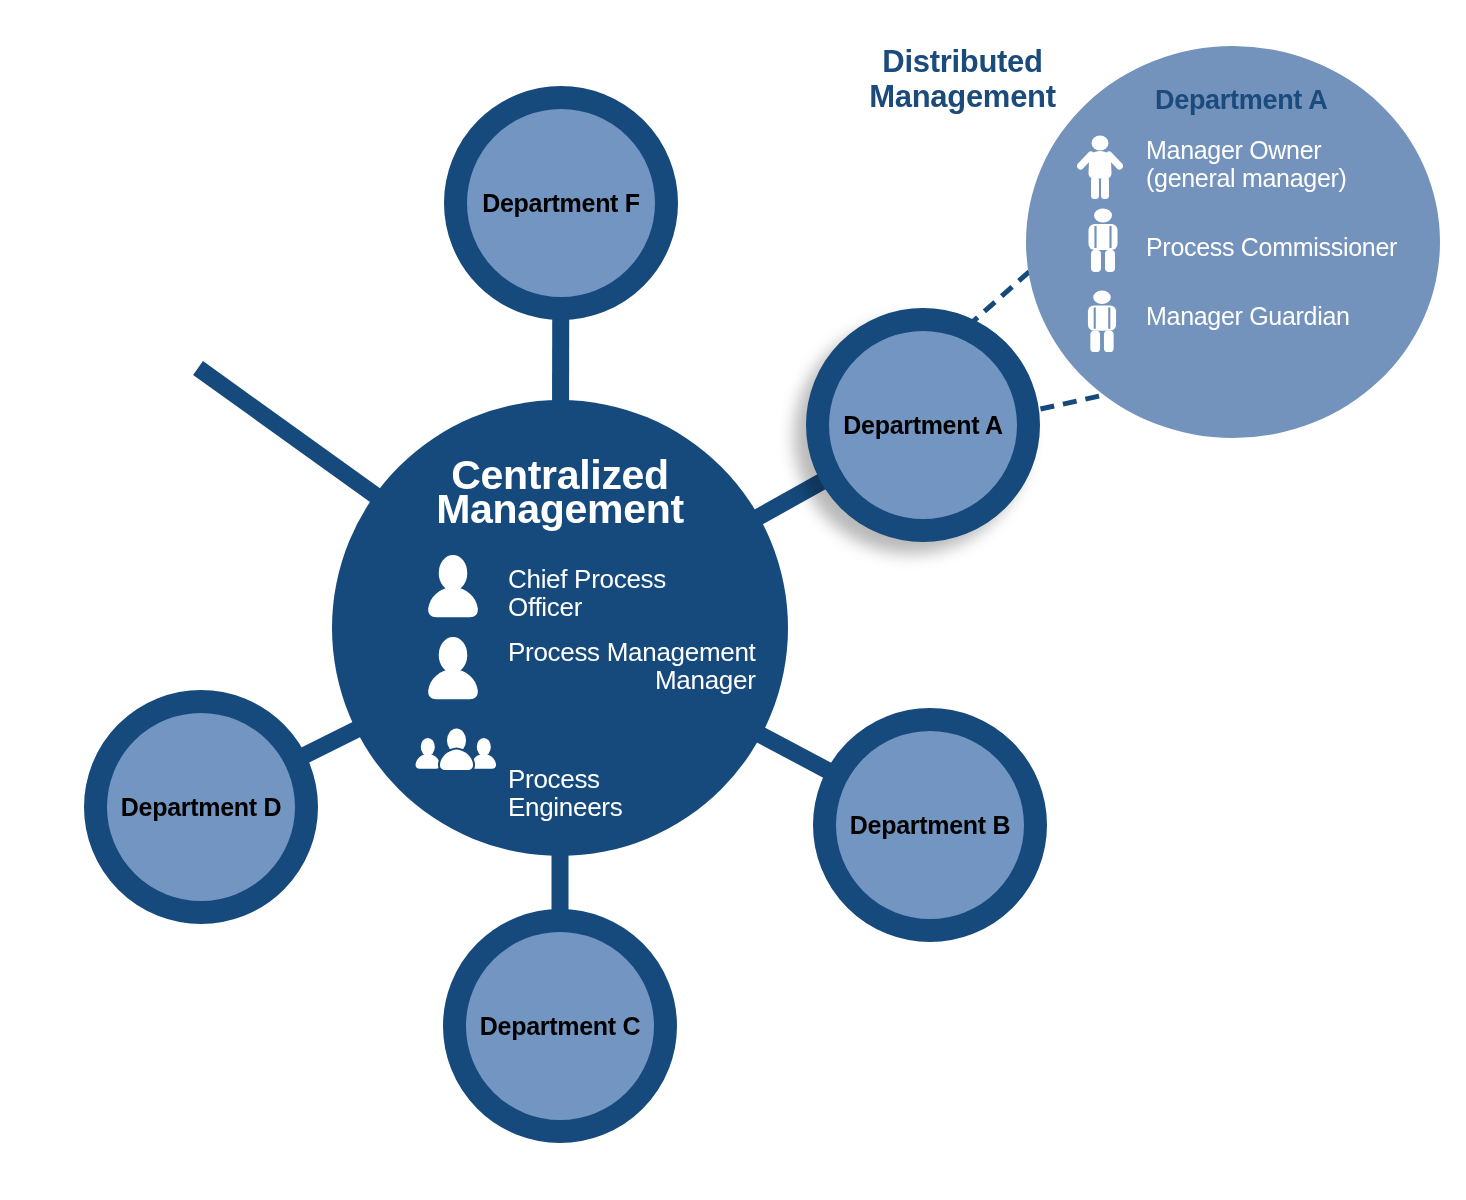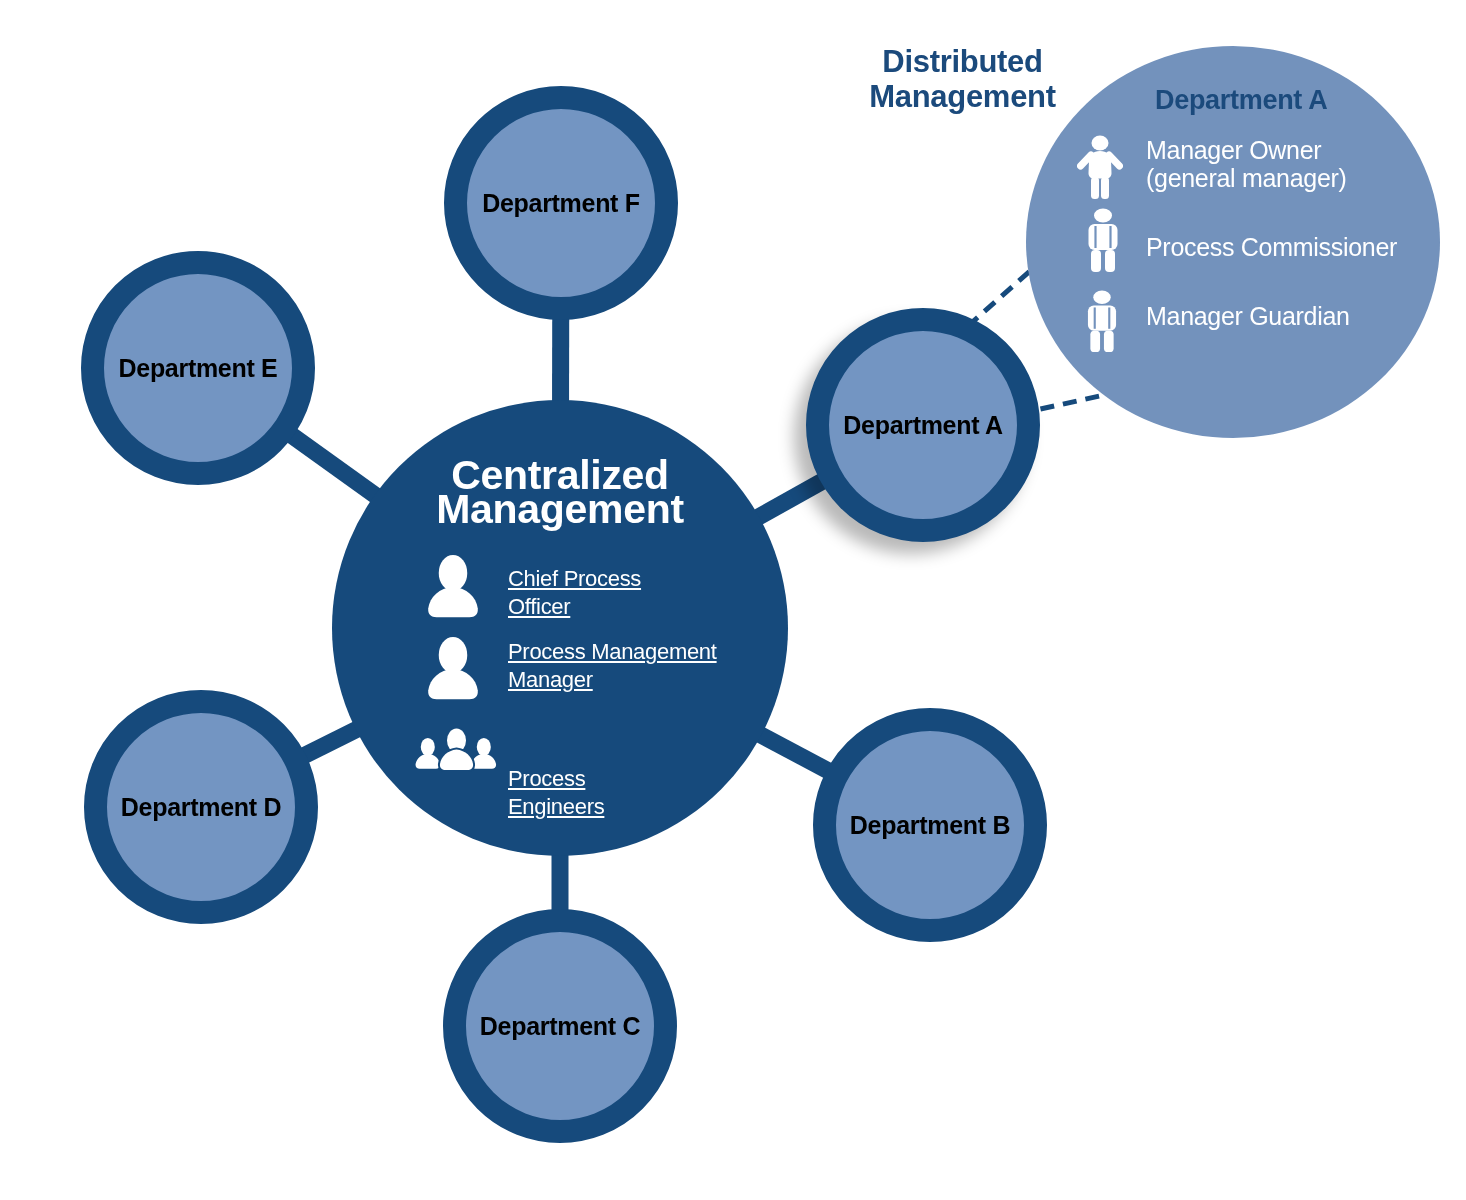--- a/index.html
+++ b/index.html
@@ -29,21 +29,21 @@
   .center-circle{
     position:absolute;left:332px;top:400px;width:456px;height:456px;border-radius:50%;
     background:#164A7C;
   }
   .center-title{
     position:absolute;left:332px;top:458px;width:456px;text-align:center;
     color:#ffffff;font-weight:bold;font-size:41px;line-height:34px;
   }
   .c-icon{position:absolute;}
   .c-text{
-    position:absolute;color:#ffffff;font-size:22px;line-height:28px;font-weight:400;text-decoration:underline;
+    position:absolute;color:#ffffff;font-size:26px;line-height:28px;font-weight:400;
   }
   .c-text span{display:block;}
 
   
   .detail-circle{
     position:absolute;left:1026px;top:46px;width:414px;height:392px;border-radius:50%;
     background:#7392BC;
   }
   .detail-heading{
     position:absolute;left:1155px;top:85px;
@@ -85,23 +85,20 @@
     </div>
   <div class="sat sat-c">
       <span>Department C</span>
     </div>
   <div class="sat sat-b">
       <span>Department B</span>
     </div>
   <div class="sat sat-d">
       <span>Department D</span>
     </div>
-  <div class="sat sat-e">
-      <span>Department E</span>
-    </div>
   <div class="sat sat-f">
       <span>Department F</span>
     </div>
 
   <div class="center-circle"></div>
   <div class="center-title">
     <span>Centralized</span>
     <span>Management</span>
   </div>
 
@@ -115,21 +112,21 @@
     <span>Chief Process</span>
     <span>Officer</span>
   </div>
 
   <svg class="c-icon" style="left:423px;top:637px;" width="60" height="63" viewBox="0 0 40 42">
     <g fill="#ffffff">
       <ellipse cx="20" cy="12" rx="9.5" ry="12"></ellipse>
       <path d="M20 21 C11 22 4.5 28 3.5 35.5 C3 39.5 5.5 41.5 9 41.5 L31 41.5 C34.5 41.5 37 39.5 36.5 35.5 C35.5 28 29 22 20 21 Z"></path>
     </g>
   </svg>
-  <div class="c-text" style="left:508px;top:638px;">
+  <div class="c-text" style="left:508px;top:638px;text-align:right;">
     <span>Process Management</span>
     <span>Manager</span>
   </div>
 
   <svg class="c-icon" style="left:413px;top:726px;" width="86" height="48" viewBox="0 0 86 48">
     <defs>
       <g id="bust">
         <ellipse cx="20" cy="12" rx="9.5" ry="12"></ellipse>
         <path d="M20 21 C11 22 4.5 28 3.5 35.5 C3 39.5 5.5 41.5 9 41.5 L31 41.5 C34.5 41.5 37 39.5 36.5 35.5 C35.5 28 29 22 20 21 Z"></path>
       </g>

